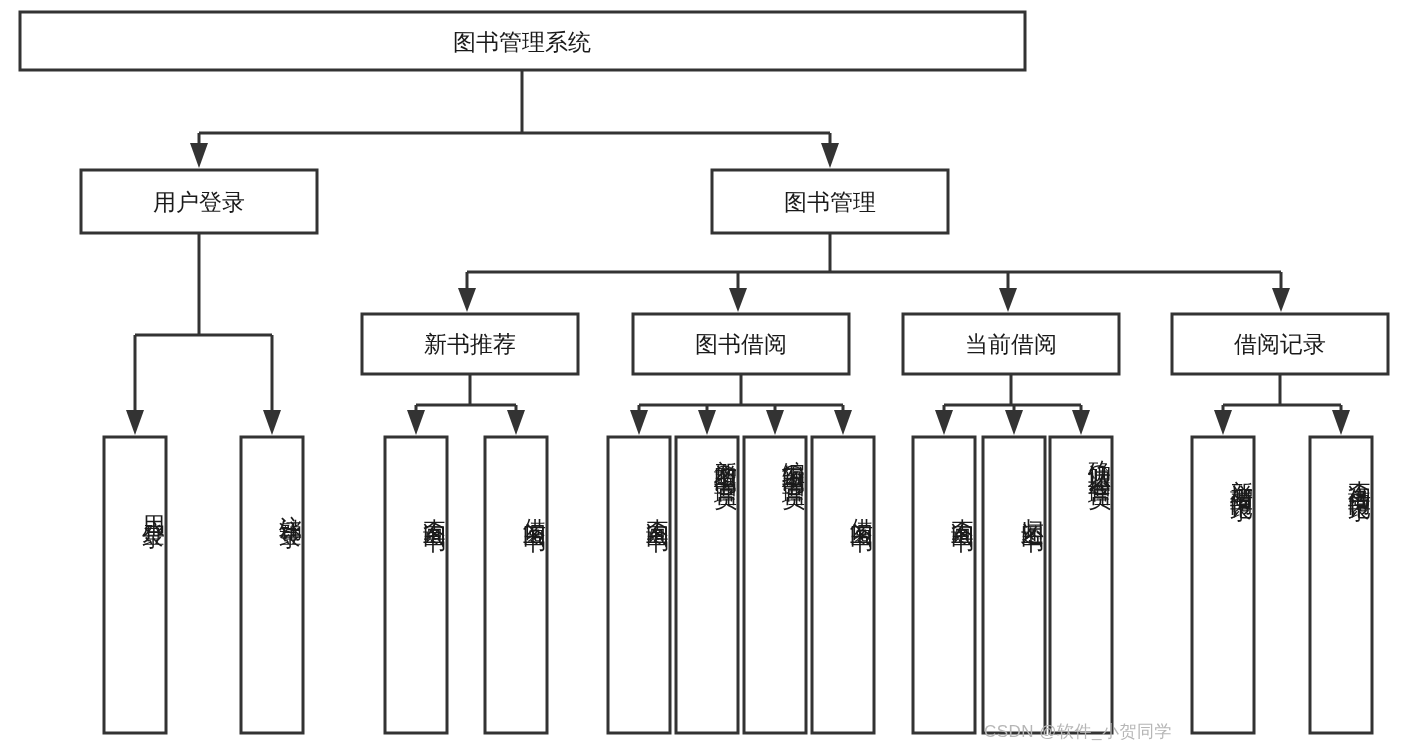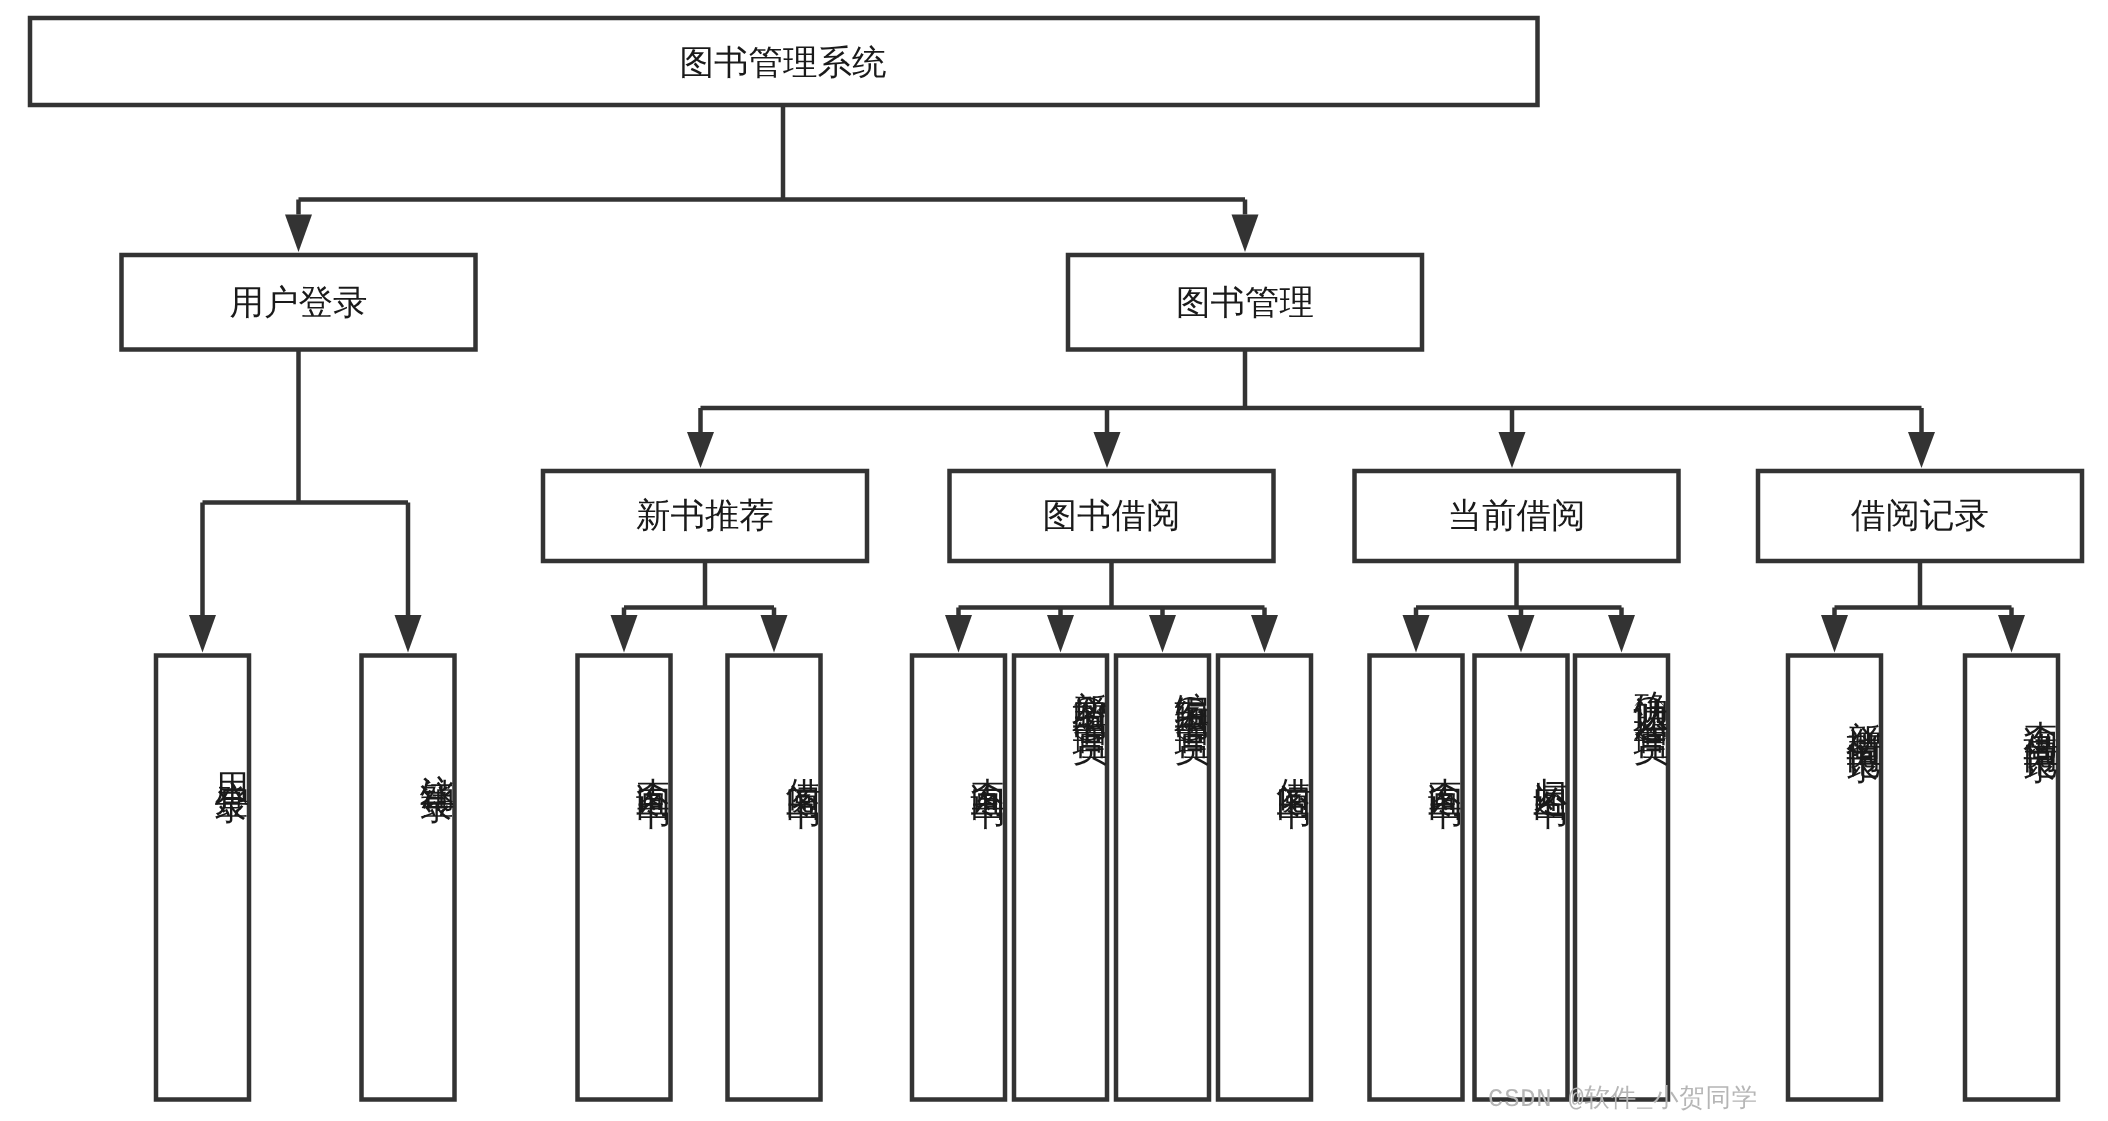--- a/index.html
+++ b/index.html
@@ -58,21 +58,21 @@
     letter-spacing: 4px;
     color: #1a1a1a;
     white-space: nowrap;
     text-align: center;
     pointer-events: none;
   }
   .watermark {
     position: absolute;
     right: 8px;
     bottom: 4px;
-    font-family: Liberation Mono, monospace;
+    font-family: Liberation Sans, sans-serif;
     font-size: 17px;
     color: #b6b6b6;
     letter-spacing: 0.5px;
     white-space: nowrap;
     text-align: center;
   }
 </style>
 </head>
 <body>
 

